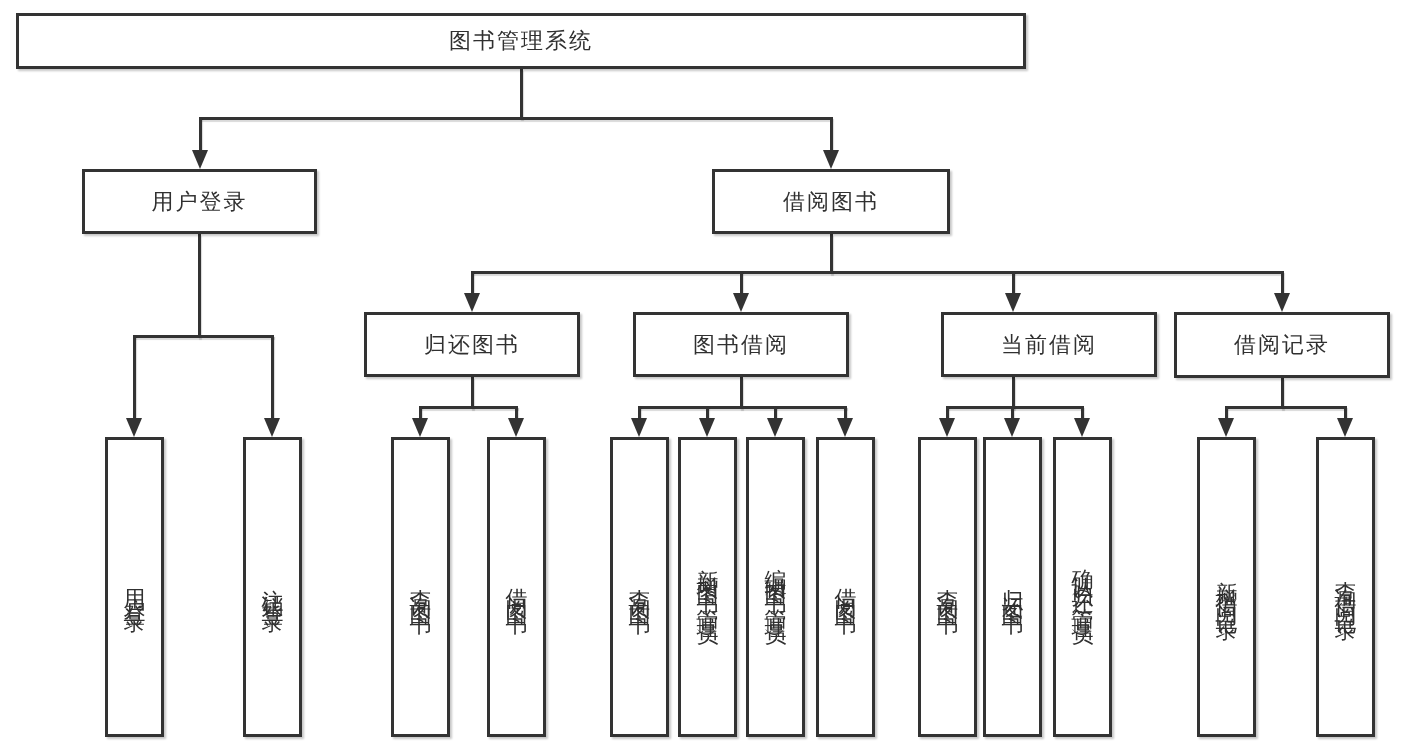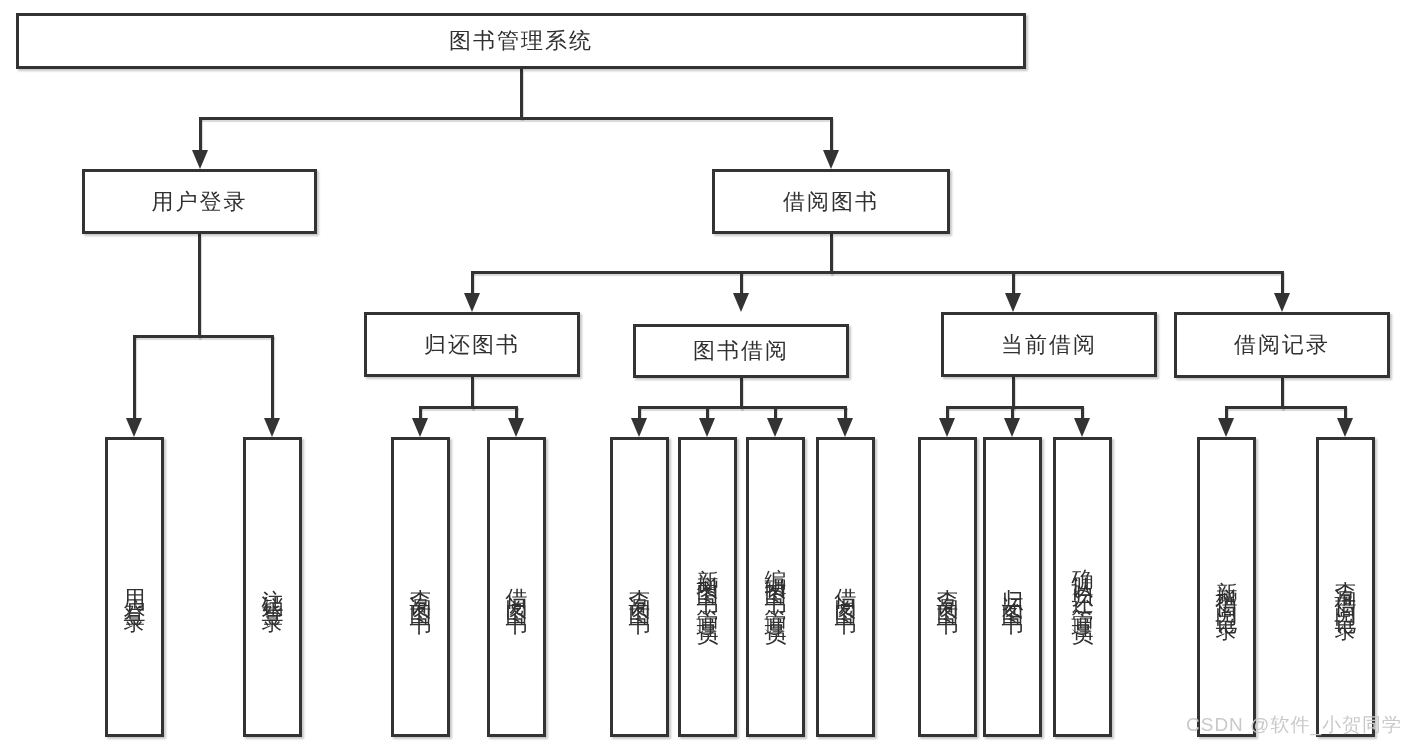--- a/index.html
+++ b/index.html
@@ -72,21 +72,21 @@
   <div class="node hbox" style="left:82px;top:169px;width:235px;height:65px;">
     <span>用户登录</span>
   </div>
   <div class="node hbox" style="left:712px;top:169px;width:238px;height:65px;">
     <span>借阅图书</span>
   </div>
 
   <div class="node hbox" style="left:364px;top:312px;width:216px;height:65px;">
     <span>归还图书</span>
   </div>
-  <div class="node hbox" style="left:633px;top:324px;width:216px;height:54px;">
+  <div class="node hbox" style="left:633px;top:312px;width:216px;height:65px;">
     <span>图书借阅</span>
   </div>
   <div class="node hbox" style="left:905px;top:312px;width:216px;height:65px;margin-left:36px;">
     <span>当前借阅</span>
   </div>
   <div class="node hbox" style="left:1174px;top:312px;width:216px;height:66px;">
     <span>借阅记录</span>
   </div>
 
   <div class="node leaf" style="left:105px;top:437px;width:59px;height:300px;">
@@ -185,15 +185,14 @@
   <div class="vline" style="left:1081px;top:406px;height:15px;"></div>
   <div class="arrow" style="left:1074px;top:418px;"></div>
 
   <div class="vline" style="left:1281px;top:378px;height:31px;"></div>
   <div class="hline" style="left:1225px;top:406px;width:121px;"></div>
   <div class="vline" style="left:1225px;top:406px;height:15px;"></div>
   <div class="arrow" style="left:1218px;top:418px;"></div>
   <div class="vline" style="left:1344px;top:406px;height:15px;"></div>
   <div class="arrow" style="left:1337px;top:418px;"></div>
 
-  <div class="watermark">CSDN @软件_小贺同学</div>
 
 </div>
 
 </body></html>

